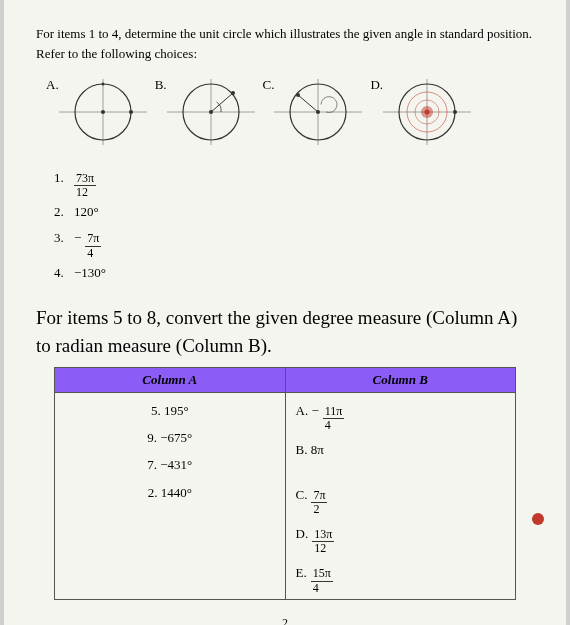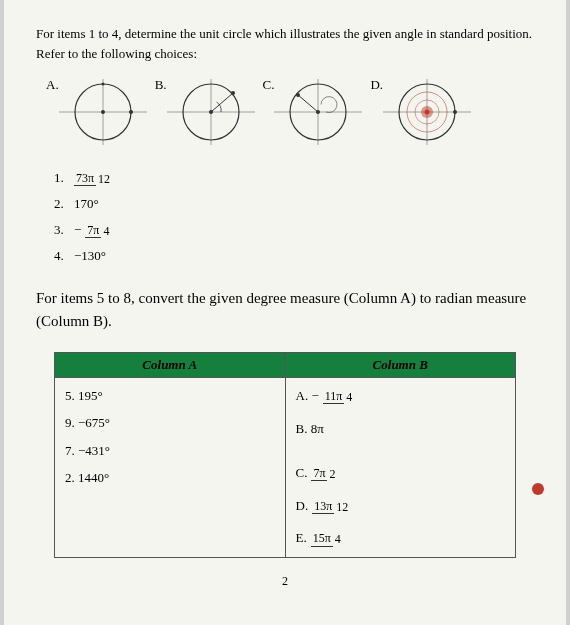--- a/index.html
+++ b/index.html
@@ -52,52 +52,52 @@
     .items-list .item {
       display: flex;
       align-items: baseline;
       gap: 4px;
     }
     .item-num {
       min-width: 16px;
     }
     .frac {
       display: inline-flex;
-      flex-direction: row;
-      align-items: flex-end;
+      flex-direction: column;
+      align-items: flex-start;
       vertical-align: middle;
       font-size: 12px;
       line-height: 1.1;
     }
     .frac .num { border-bottom: 1px solid #333; padding: 0 2px; }
     .frac .den { padding: 0 2px; }
     .convert-text {
-      font-size: 15px;
+      font-size: 19px;
       line-height: 1.5;
-      margin-bottom: 20px;
+      margin-bottom: 6px;
     }
     .table-container {
       margin-left: 18px;
       margin-right: 18px;
     }
     table {
       border-collapse: collapse;
       width: 100%;
       font-size: 13px;
     }
     table th, table td {
       border: 1px solid #555;
       padding: 4px 10px;
       vertical-align: top;
     }
     table th {
       text-align: center;
       font-weight: bold;
       font-style: italic;
-      background: #15803d;
+      background: #8b5cf6;
     }
     .col-a { width: 50%; }
     .col-b { width: 50%; }
     .col-b-content {
       line-height: 2.2;
     }
     .page-num {
       text-align: center;
       font-size: 12px;
       margin-top: 16px;
@@ -191,21 +191,21 @@
   <div class="items-list">
     <div class="item">
       <span class="item-num">1.</span>
       <span class="frac">
         <span class="num">73π</span>
         <span class="den">12</span>
       </span>
     </div>
     <div class="item">
       <span class="item-num">2.</span>
-      <span>170°</span>
+      <span>120°</span>
     </div>
     <div class="item">
       <span class="item-num">3.</span>
       <span>−</span>
       <span class="frac">
         <span class="num">7π</span>
         <span class="den">4</span>
       </span>
     </div>
     <div class="item">
@@ -221,21 +221,21 @@
   <div class="table-container">
     <table>
       <thead>
         <tr>
           <th class="col-a">Column A</th>
           <th class="col-b">Column B</th>
         </tr>
       </thead>
       <tbody>
         <tr>
-          <td class="col-a" style="line-height:2.1;">
+          <td class="col-a" style="line-height:2.1;text-align:center;">
             <div>5. 195°</div>
             <div>9. −675°</div>
             <div>7. −431°</div>
             <div>2. 1440°</div>
           </td>
           <td class="col-b">
             <div class="col-b-content">
               <div style="display:flex;align-items:baseline;gap:4px;margin-bottom:4px;">
                 <span>A. −</span>
                 <span class="frac">

